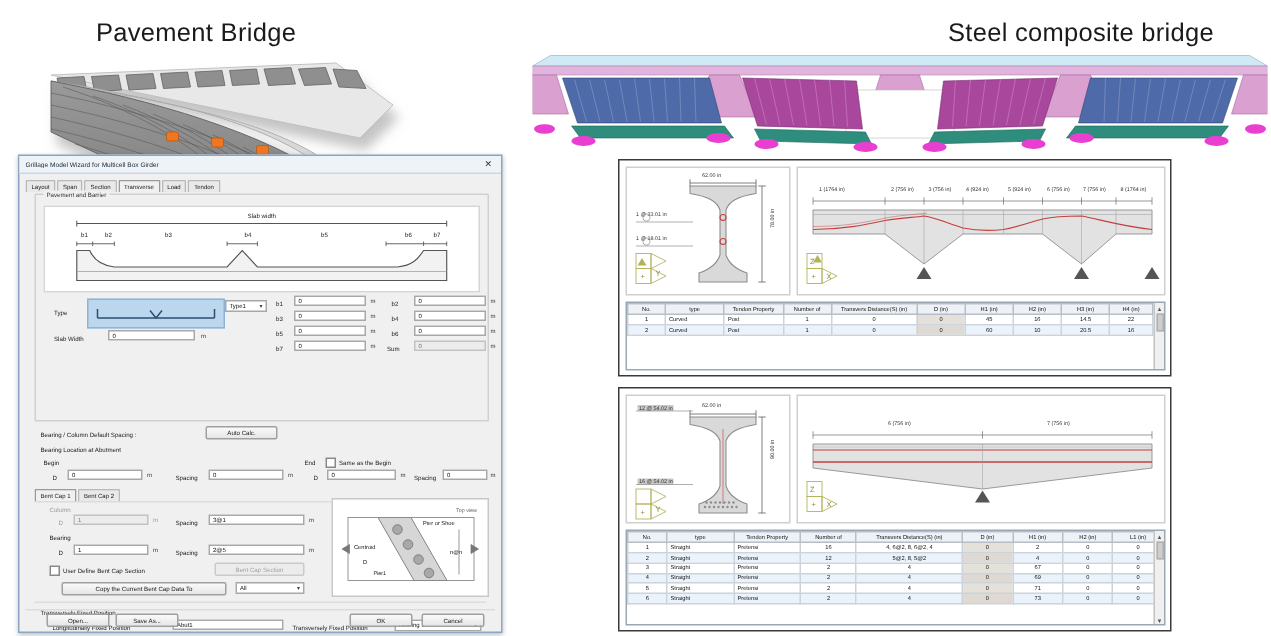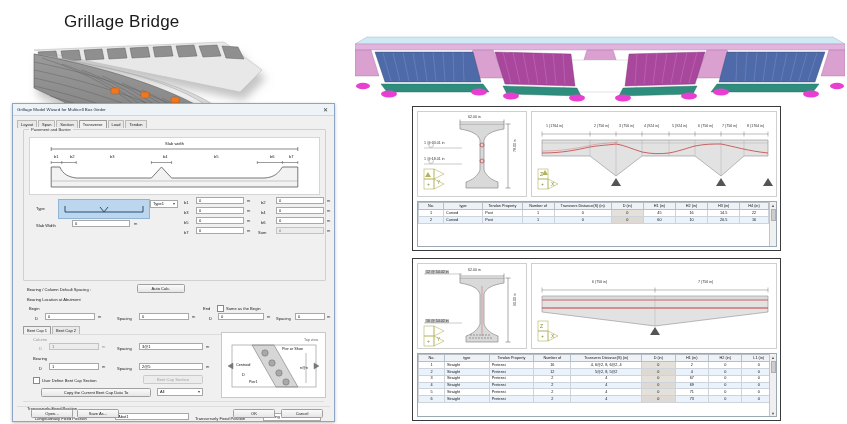--- a/index.html
+++ b/index.html
@@ -117,21 +117,22 @@
     position:absolute;right:0;top:0;width:6px;bottom:0;background:#f0f0f0;border-left:1px solid #c4c4c4;
   }
   .vscroll .arrow{height:6px;display:flex;align-items:center;justify-content:center;font-size:4px;color:#555;}
   .vscroll .thumb{position:absolute;left:0.5px;right:0.5px;top:7px;height:10px;background:#cdcdcd;border:1px solid #b0b0b0;}
 </style>
 </head>
 <body>
 
 <div class="stage">
 
-  <div class="head" id="title-grillage">Grillage Bridge</div>
+  <div class="head" id="title-grillage">Pavement Bridge</div>
+  <div class="head" id="title-steel">Steel composite bridge</div>
 
   <svg class="render3d" viewBox="0 0 270 150">
     <defs>
       <linearGradient id="deckg" x1="0" y1="0" x2="0" y2="1">
         <stop offset="0" stop-color="#9a9a9a"></stop>
           <stop offset="1" stop-color="#6f6f6f"></stop>
       </linearGradient>
       <filter id="sh" x="-20%" y="-20%" width="150%" height="160%">
         <feGaussianBlur stdDeviation="4" in="SourceAlpha" result="b"></feGaussianBlur>
         <feOffset dx="4" dy="8" in="b" result="o"></feOffset>

